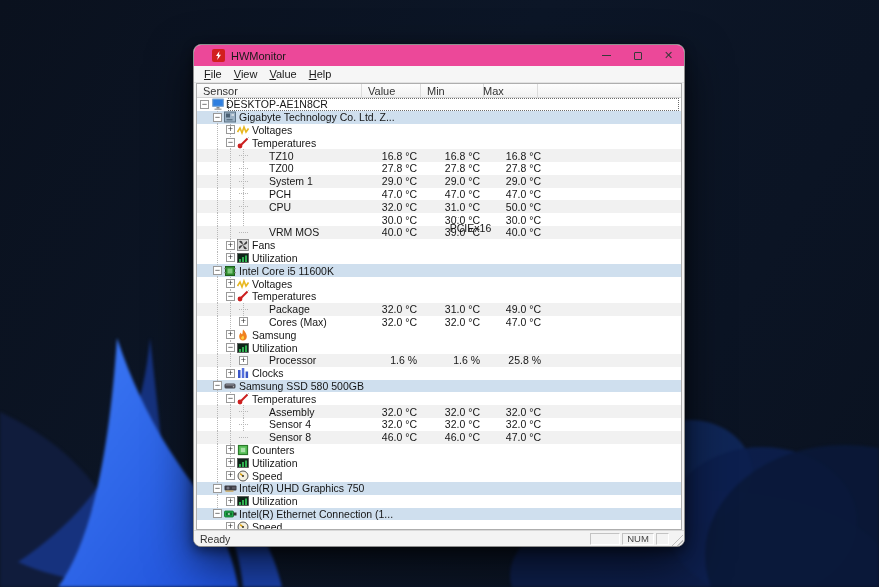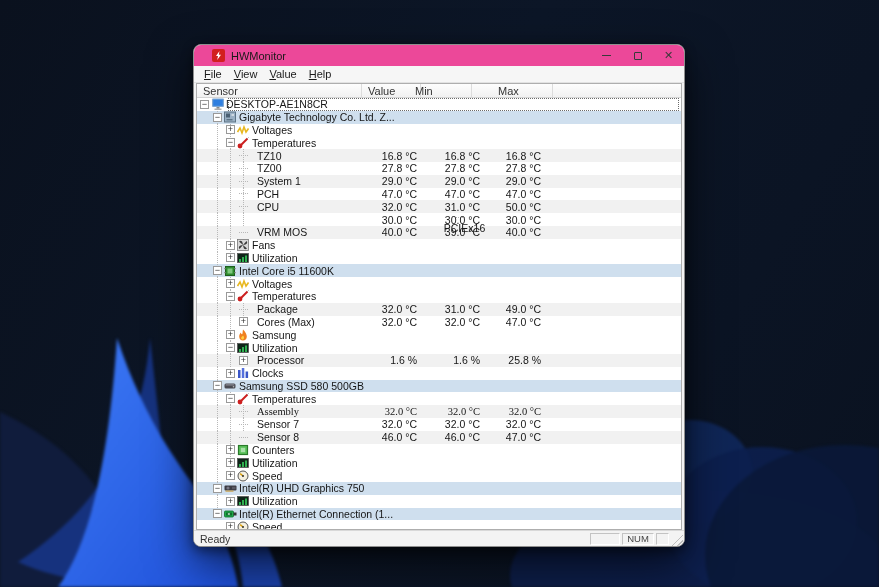--- a/index.html
+++ b/index.html
@@ -50,21 +50,21 @@
   .guide { position:absolute; top:0; bottom:0; width:1px;
     background:repeating-linear-gradient(180deg,#b8b8b8 0,#b8b8b8 1px,transparent 1px,transparent 2px); }
   .expander { width:9px; height:9px; flex:none; background:#fff; border:1px solid #999;
     display:flex; align-items:center; justify-content:center;
     font-size:9px; line-height:7px; color:#333; position:relative; z-index:1; }
   .slot-spacer { width:9px; height:9px; flex:none; position:relative; }
   .leaf-dash { position:absolute; left:0; top:4px; width:9px; border-top:1px dotted #b8b8b8; }
   .ticon { width:12px; height:12px; flex:none; margin-left:2px; position:relative; z-index:1; }
   .ticon svg { display:block; }
   .tlabel { margin-left:3px; position:relative; z-index:1; }
-  .leaf .tlabel { margin-left:9px; }
+  .leaf .tlabel { margin-left:21px; }
   .vcell { position:absolute; top:0; height:100%; display:flex; align-items:center;
     justify-content:flex-end; padding-right:4px; font-size:10.5px; color:#161616; }
   .focus-box { position:absolute; left:31px; right:2px; top:0; bottom:0;
     border:1px dotted #6a6a6a; }
 
   .statusbar { height:16px; flex:none; display:flex; align-items:center;
     background:#f3f3f3; border-top:1px solid #d8d8d8; font-size:10.5px; color:#333;
     padding-left:6px; position:relative; }
   .status-left { flex:1 1 auto; }
   .scell { flex:none; height:12px; margin:0 1px; background:#f3f3f3;
@@ -119,22 +119,22 @@
     <span class="menu-item">File</span>
     <span class="menu-item">View</span>
     <span class="menu-item">Value</span>
     <span class="menu-item">Help</span>
   </div>
 
   <div class="content">
     <div class="colhead">
       <div class="hcell" style="left:0;width:165px">Sensor</div>
       <div class="hcell" style="left:165px;width:59px">Value</div>
-      <div class="hcell" style="left:212px;width:63px">Min</div>
-      <div class="hcell" style="left:295px;width:61px">Max</div>
+      <div class="hcell" style="left:224px;width:63px">Min</div>
+      <div class="hcell" style="left:280px;width:61px">Max</div>
     </div>
     <div class="tree" id="tree">
         <div class="trow root" style="padding-left: 3px;">
           <div class="expander">−</div>
           <span class="ticon">
             <svg width="14" height="12" viewBox="0 0 14 12">
               <rect x="1" y="0.5" width="12" height="8.5" rx="1" fill="#7fa8d4"></rect>
               <rect x="2.2" y="1.6" width="9.6" height="6.2" fill="#2f7fe0"></rect>
               <rect x="5.5" y="9" width="3" height="1.6" fill="#8a8a8a"></rect>
               <rect x="3.5" y="10.6" width="7" height="1.2" fill="#9a9a9a"></rect>
@@ -416,40 +416,40 @@
           <div class="expander">−</div>
           <span class="ticon">
             <svg width="12" height="12" viewBox="0 0 12 12">
               <line x1="10.5" y1="1.5" x2="4" y2="8" stroke="#cc1f1f" stroke-width="2"></line>
               <circle cx="3" cy="9" r="2.4" fill="#cc1f1f"></circle>
               <line x1="10.5" y1="1.5" x2="11.5" y2="0.5" stroke="#888" stroke-width="1"></line>
             </svg>
           </span>
           <span class="tlabel">Temperatures</span>
         </div>
-        <div class="trow leaf shaded" style="padding-left: 42px; font-family: Liberation Serif, serif;">
+        <div class="trow leaf shaded" style="padding-left: 42px;">
           <div class="guide" style="left: 20px;"></div>
           <div class="guide" style="left: 33px;"></div>
           <div class="guide" style="left: 46px;"></div>
           <div class="slot-spacer">
             <div class="leaf-dash"></div>
           </div>
           <span class="tlabel">Assembly</span>
           <div class="vcell" style="left: 165px; width: 59px;">32.0 °C</div>
           <div class="vcell" style="left: 224px; width: 63px;">32.0 °C</div>
           <div class="vcell" style="left: 287px; width: 61px;">32.0 °C</div>
         </div>
         <div class="trow leaf" style="padding-left: 42px;">
           <div class="guide" style="left: 20px;"></div>
           <div class="guide" style="left: 33px;"></div>
           <div class="guide" style="left: 46px;"></div>
           <div class="slot-spacer">
             <div class="leaf-dash"></div>
           </div>
-          <span class="tlabel">Sensor 7</span>
+          <span class="tlabel">Sensor 4</span>
           <div class="vcell" style="left: 165px; width: 59px;">32.0 °C</div>
           <div class="vcell" style="left: 224px; width: 63px;">32.0 °C</div>
           <div class="vcell" style="left: 287px; width: 61px;">32.0 °C</div>
         </div>
         <div class="trow leaf shaded" style="padding-left: 42px;">
           <div class="guide" style="left: 20px;"></div>
           <div class="guide" style="left: 33px;"></div>
           <div class="slot-spacer">
             <div class="leaf-dash"></div>
           </div>

